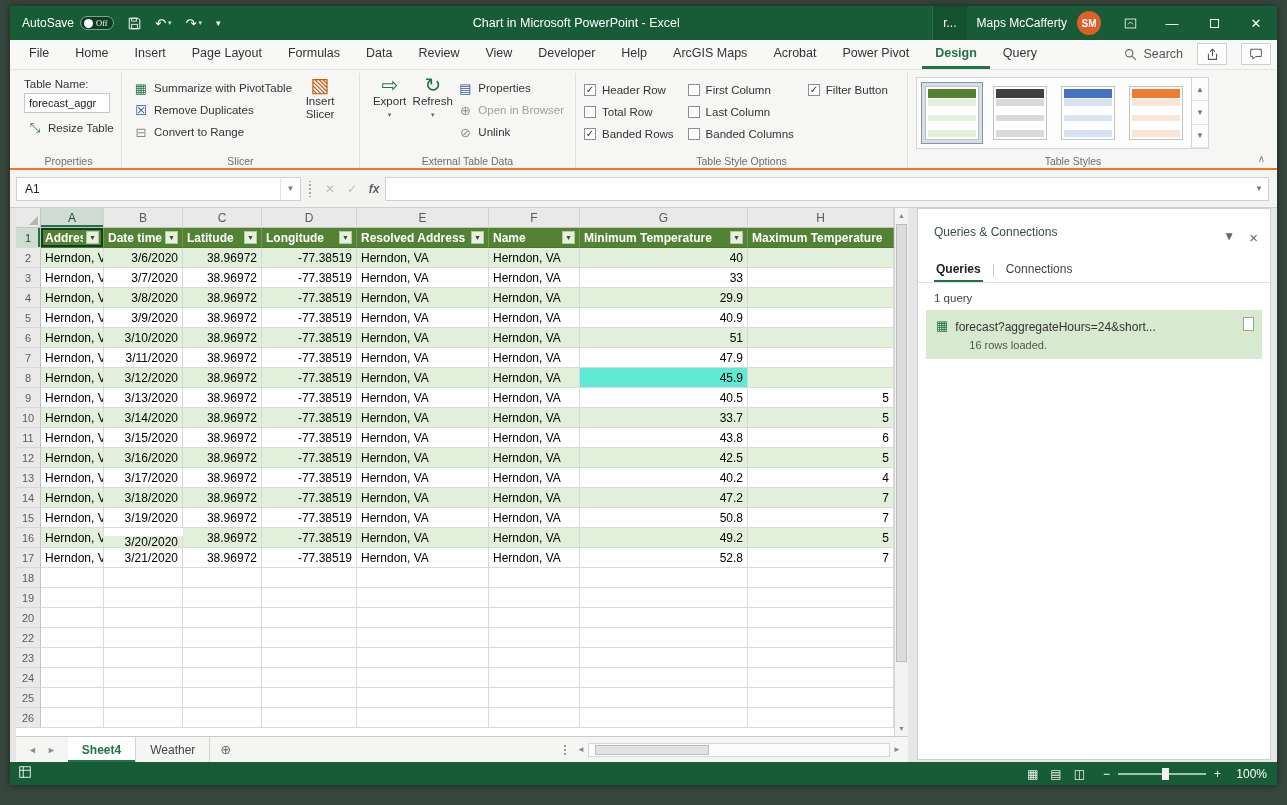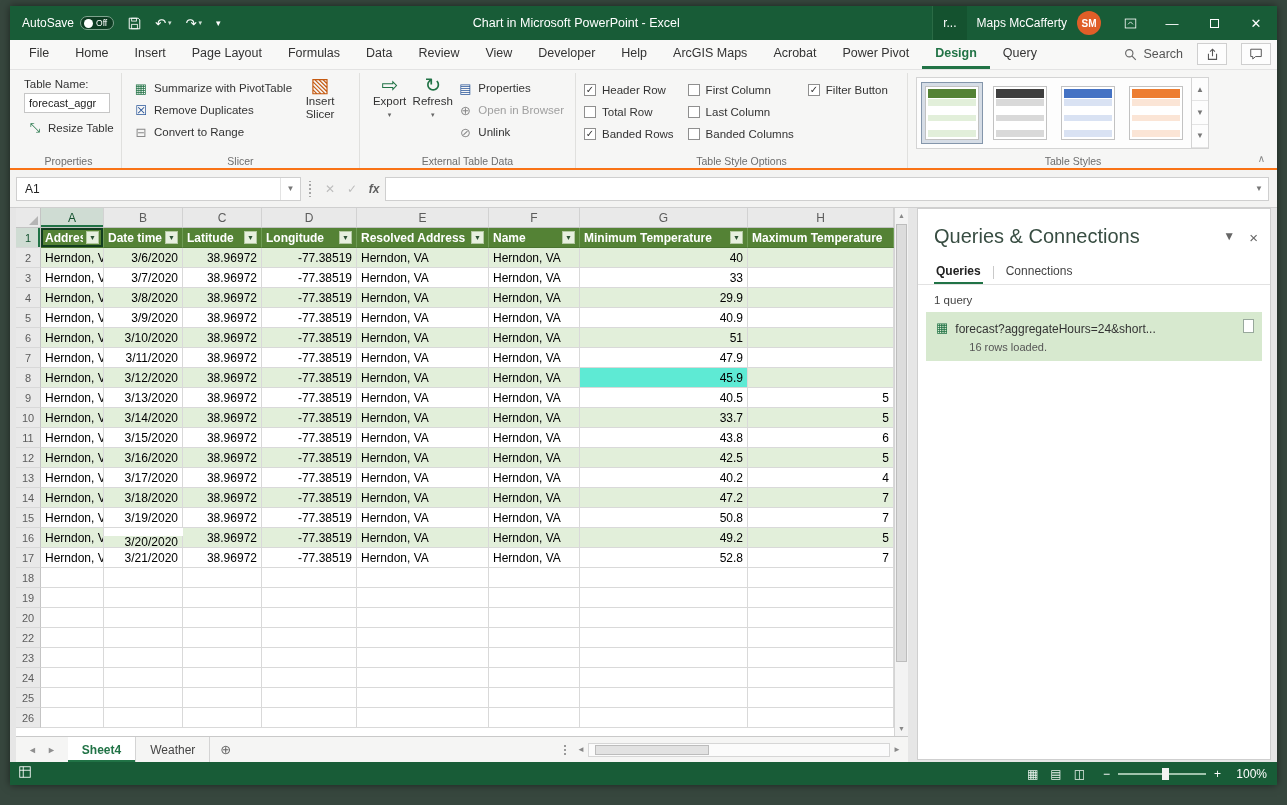--- a/index.html
+++ b/index.html
@@ -3,21 +3,21 @@
 <meta charset="utf-8">
 <style>
   * { box-sizing: border-box; margin: 0; padding: 0; }
   html,body { width:1287px; height:805px; overflow:hidden; }
   body { background:#37473e; font-family:"Liberation Sans","DejaVu Sans",sans-serif; position:relative; }
   .window { position:absolute; left:10px; top:6px; width:1267px; height:779px; background:#f6f6f6; display:flex; flex-direction:column; box-shadow:0 0 8px rgba(0,0,0,.5); }
 
   
   .titlebar { height:34px; background:#185c37; color:#fff; display:flex; align-items:center; padding-left:12px; font-size:12px; flex:none; }
   .autosave { display:flex; align-items:center; gap:6px; }
-  .pill { width:34px; height:14px; border-radius:8px; background:#0e3d23; border:1px solid #7fa48e; display:flex; align-items:center; padding:0 3px; gap:3px; }
+  .pill { width:34px; height:14px; border-radius:8px; background:#0e3d23; border:1px solid #7fa48e; display:flex; align-items:center; padding:0 3px; gap:3px;font-family:Liberation Serif, serif; }
   .knob { width:9px; height:9px; border-radius:50%; background:#fff; flex:none; }
   .pill-txt { font-size:8.5px; color:#fff; }
   .tb-ic { margin-left:14px; color:#fff; font-size:13px; display:flex; align-items:center; gap:2px; }
   .tb-ic .caret { font-style:normal; font-size:7px; color:#cfe0d6; }
   .tb-title { flex:1; text-align:center; font-size:12.5px; color:#fff; white-space:nowrap; overflow:hidden; }
   .tb-right { display:flex; align-items:center; gap:0; height:100%; }
   .tb-overflow { color:#fff; padding:0 10px; font-size:12px; border-left:1px solid #2a6b45; height:100%; display:flex; align-items:center; background:#14522f; }
   .tb-user { padding:0 10px; font-size:12px; white-space:nowrap; }
   .avatar { width:24px; height:24px; border-radius:50%; background:#e05e28; color:#fff; font-size:10px; font-weight:bold; display:flex; align-items:center; justify-content:center; margin-right:8px; }
   .winbtn { width:42px; height:34px; display:flex; align-items:center; justify-content:center; color:#fff; font-size:13px; }
@@ -106,21 +106,21 @@
   .tb-spacer { flex:1; }
   .tb-grip { width:6px; align-self:center; height:14px; background-image:radial-gradient(#9a9a9a 1px, transparent 1.2px); background-size:4px 4px; background-repeat:repeat-y; background-position:center; margin-right:6px; }
   .hscroll { display:flex; align-items:center; width:334px; padding-right:4px; }
   .hs-btn { width:14px; color:#888; font-size:8px; text-align:center; }
   .hs-track { flex:1; height:14px; background:#fbfbfb; border:1px solid #d6d6d6; position:relative; }
   .hs-thumb { position:absolute; left:2%; width:38%; top:1px; bottom:1px; background:#e2e2e2; border:1px solid #bcbcbc; }
 
   
   .panel { flex:1; background:#fff; border:1px solid #cfcfcf; margin:0 6px 2px 9px; display:flex; flex-direction:column; overflow:hidden; }
   .panel-head { display:flex; align-items:flex-start; padding:16px 12px 4px 16px; }
-  .panel-title { flex:1; font-size:20px; color:#384d42; }
+  .panel-title { flex:1; font-size:12px; color:#384d42; }
   .panel-ic { color:#666; font-size:12px; margin-left:14px; margin-top:4px; }
   .panel-tabs { display:flex; align-items:center; padding:8px 16px 0; border-bottom:1px solid #e2e2e2; }
   .ptab { font-size:12px; color:#444; padding:4px 2px 6px; }
   .ptab.active { font-weight:bold; color:#222; box-shadow:inset 0 -2px 0 #217346; }
   .ptab-div { width:1px; height:13px; background:#c9c9c9; margin:0 10px; }
   .pcount { font-size:11.5px; color:#444; padding:9px 16px 6px; }
   .query-item { margin:0 8px; background:#d7e9cf; display:flex; align-items:flex-start; padding:7px 8px 8px 10px; }
   .qi-icon { color:#217346; font-size:13px; margin-right:7px; margin-top:1px; }
   .qi-txt { flex:1; overflow:hidden; }
   .qi-name { font-size:12px; color:#333; white-space:nowrap; overflow:hidden; }

